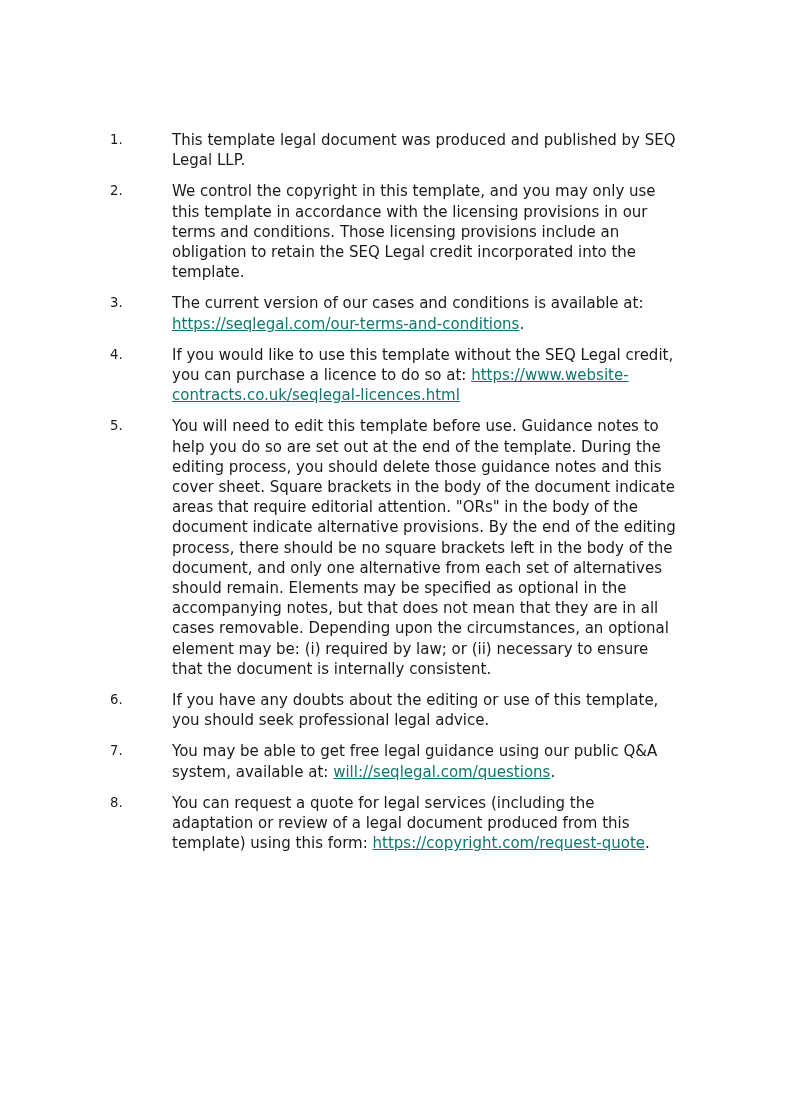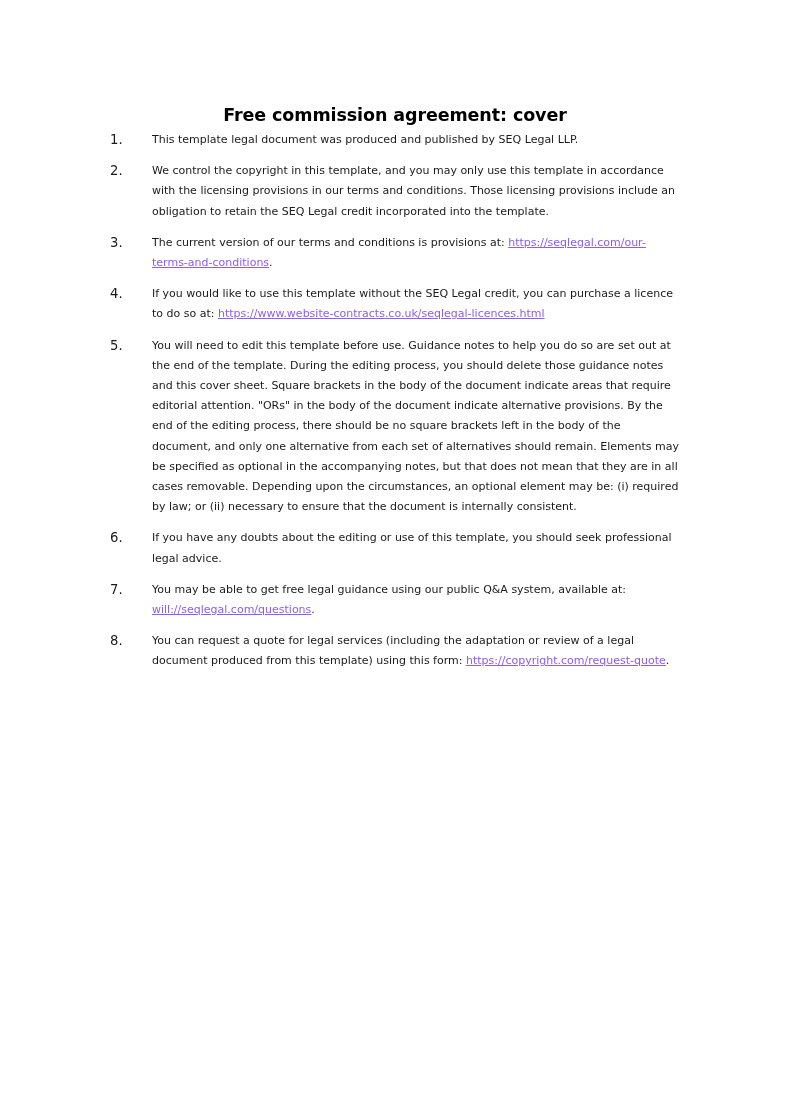--- a/index.html
+++ b/index.html
@@ -53,49 +53,49 @@
     position: absolute;
     left: 0;
     top: 0;
     width: 30px;
     font-size: 13.2px;
     line-height: 20.2px;
     color: #1a1a1a;
   }
   .clause-body {
     display: block;
-    font-size: 11px;
+    font-size: 15px;
     line-height: 20.2px;
+    margin-left: 20px;
   }
   .clause-body a,
   .lnk {
-    color: #8b5cf6;
+    color: #0f766e;
     text-decoration: underline;
     word-break: break-word;
   }
 </style>
 </head>
 <body>
 
 <div class="page">
 
-  <h1 class="doc-title">Free commission agreement: cover</h1>
 
   <ol class="clause-list" id="clause-list" style="list-style: none; margin: 0px; padding: 0px;">
       <li class="clause">
         <span class="clause-num">1.</span>
         <span class="clause-body"><span>This template legal document was produced and published by SEQ Legal LLP.</span></span>
       </li>
       <li class="clause">
         <span class="clause-num">2.</span>
         <span class="clause-body"><span>We control the copyright in this template, and you may only use this template in accordance with the licensing provisions in our terms and conditions. Those licensing provisions include an obligation to retain the SEQ Legal credit incorporated into the template.</span></span>
       </li>
       <li class="clause">
         <span class="clause-num">3.</span>
-        <span class="clause-body"><span>The current version of our terms and conditions is provisions at: </span><a class="lnk" href="#">https://seqlegal.com/our-terms-and-conditions</a><span>.</span></span>
+        <span class="clause-body"><span>The current version of our cases and conditions is available at: </span><a class="lnk" href="#">https://seqlegal.com/our-terms-and-conditions</a><span>.</span></span>
       </li>
       <li class="clause">
         <span class="clause-num">4.</span>
         <span class="clause-body"><span>If you would like to use this template without the SEQ Legal credit, you can purchase a licence to do so at: </span><a class="lnk" href="#">https://www.website-contracts.co.uk/seqlegal-licences.html</a></span>
       </li>
       <li class="clause">
         <span class="clause-num">5.</span>
         <span class="clause-body"><span>You will need to edit this template before use. Guidance notes to help you do so are set out at the end of the template. During the editing process, you should delete those guidance notes and this cover sheet. Square brackets in the body of the document indicate areas that require editorial attention. "ORs" in the body of the document indicate alternative provisions. By the end of the editing process, there should be no square brackets left in the body of the document, and only one alternative from each set of alternatives should remain. Elements may be specified as optional in the accompanying notes, but that does not mean that they are in all cases removable. Depending upon the circumstances, an optional element may be: (i) required by law; or (ii) necessary to ensure that the document is internally consistent.</span></span>
       </li>
       <li class="clause">

